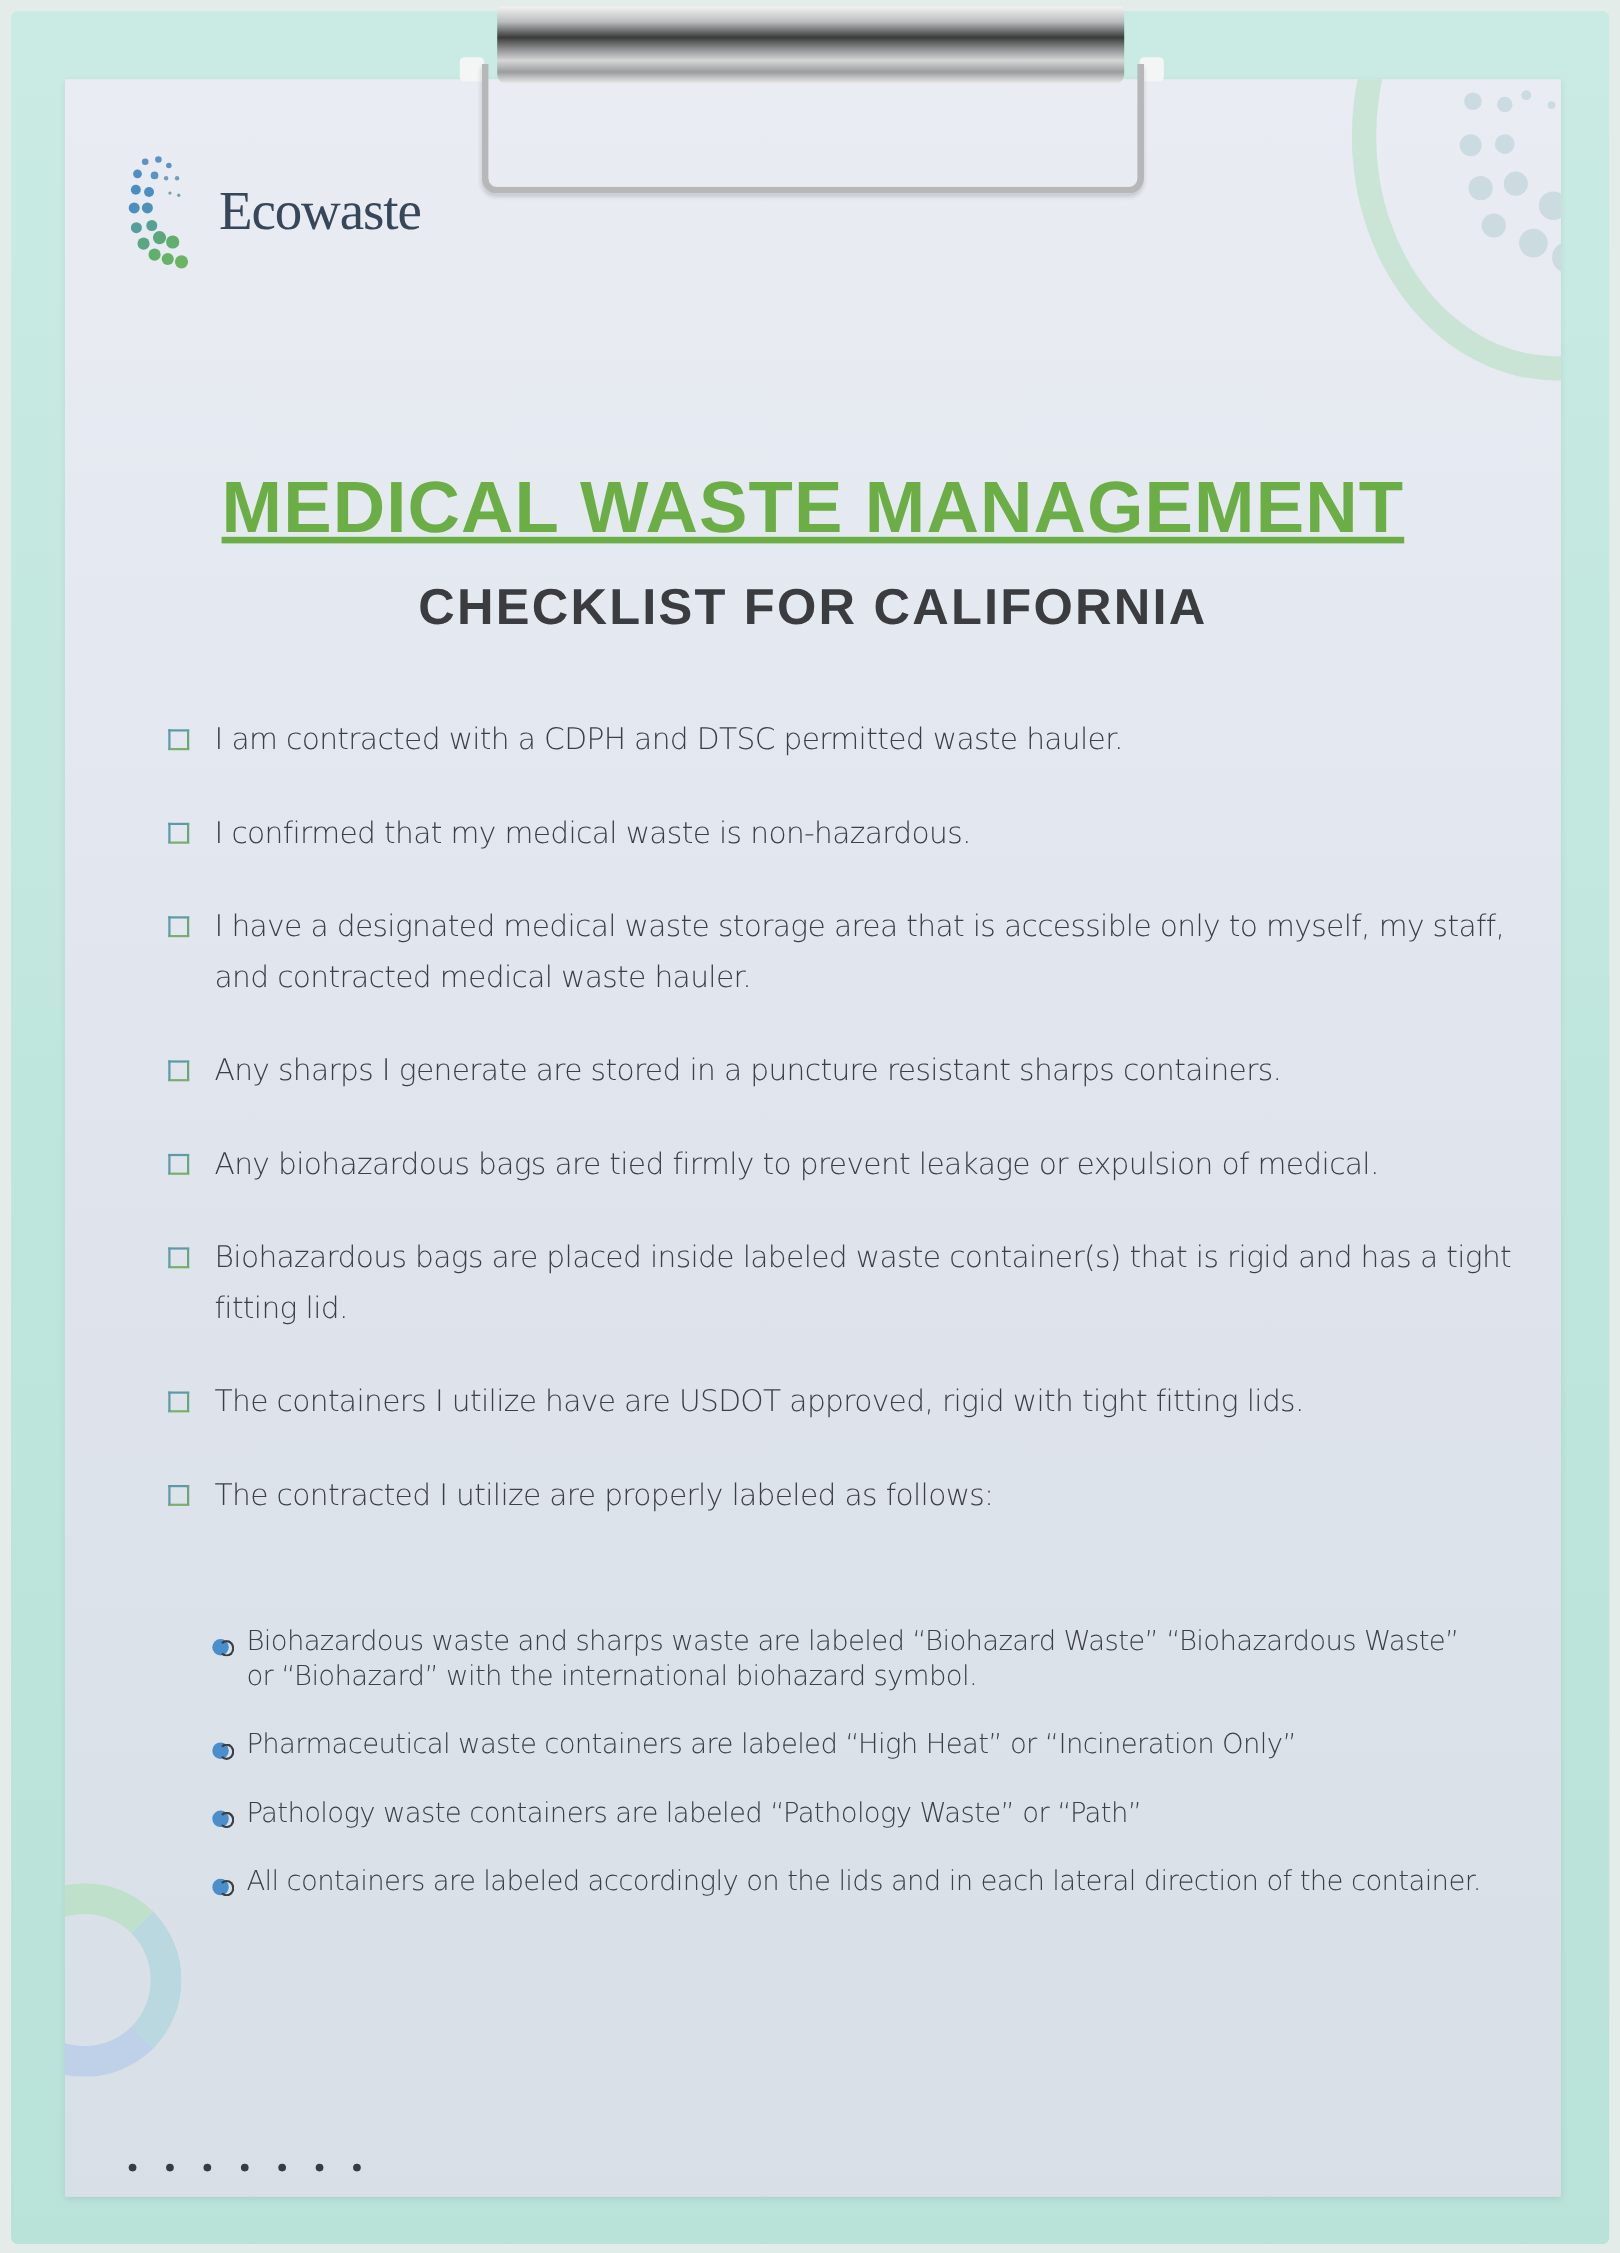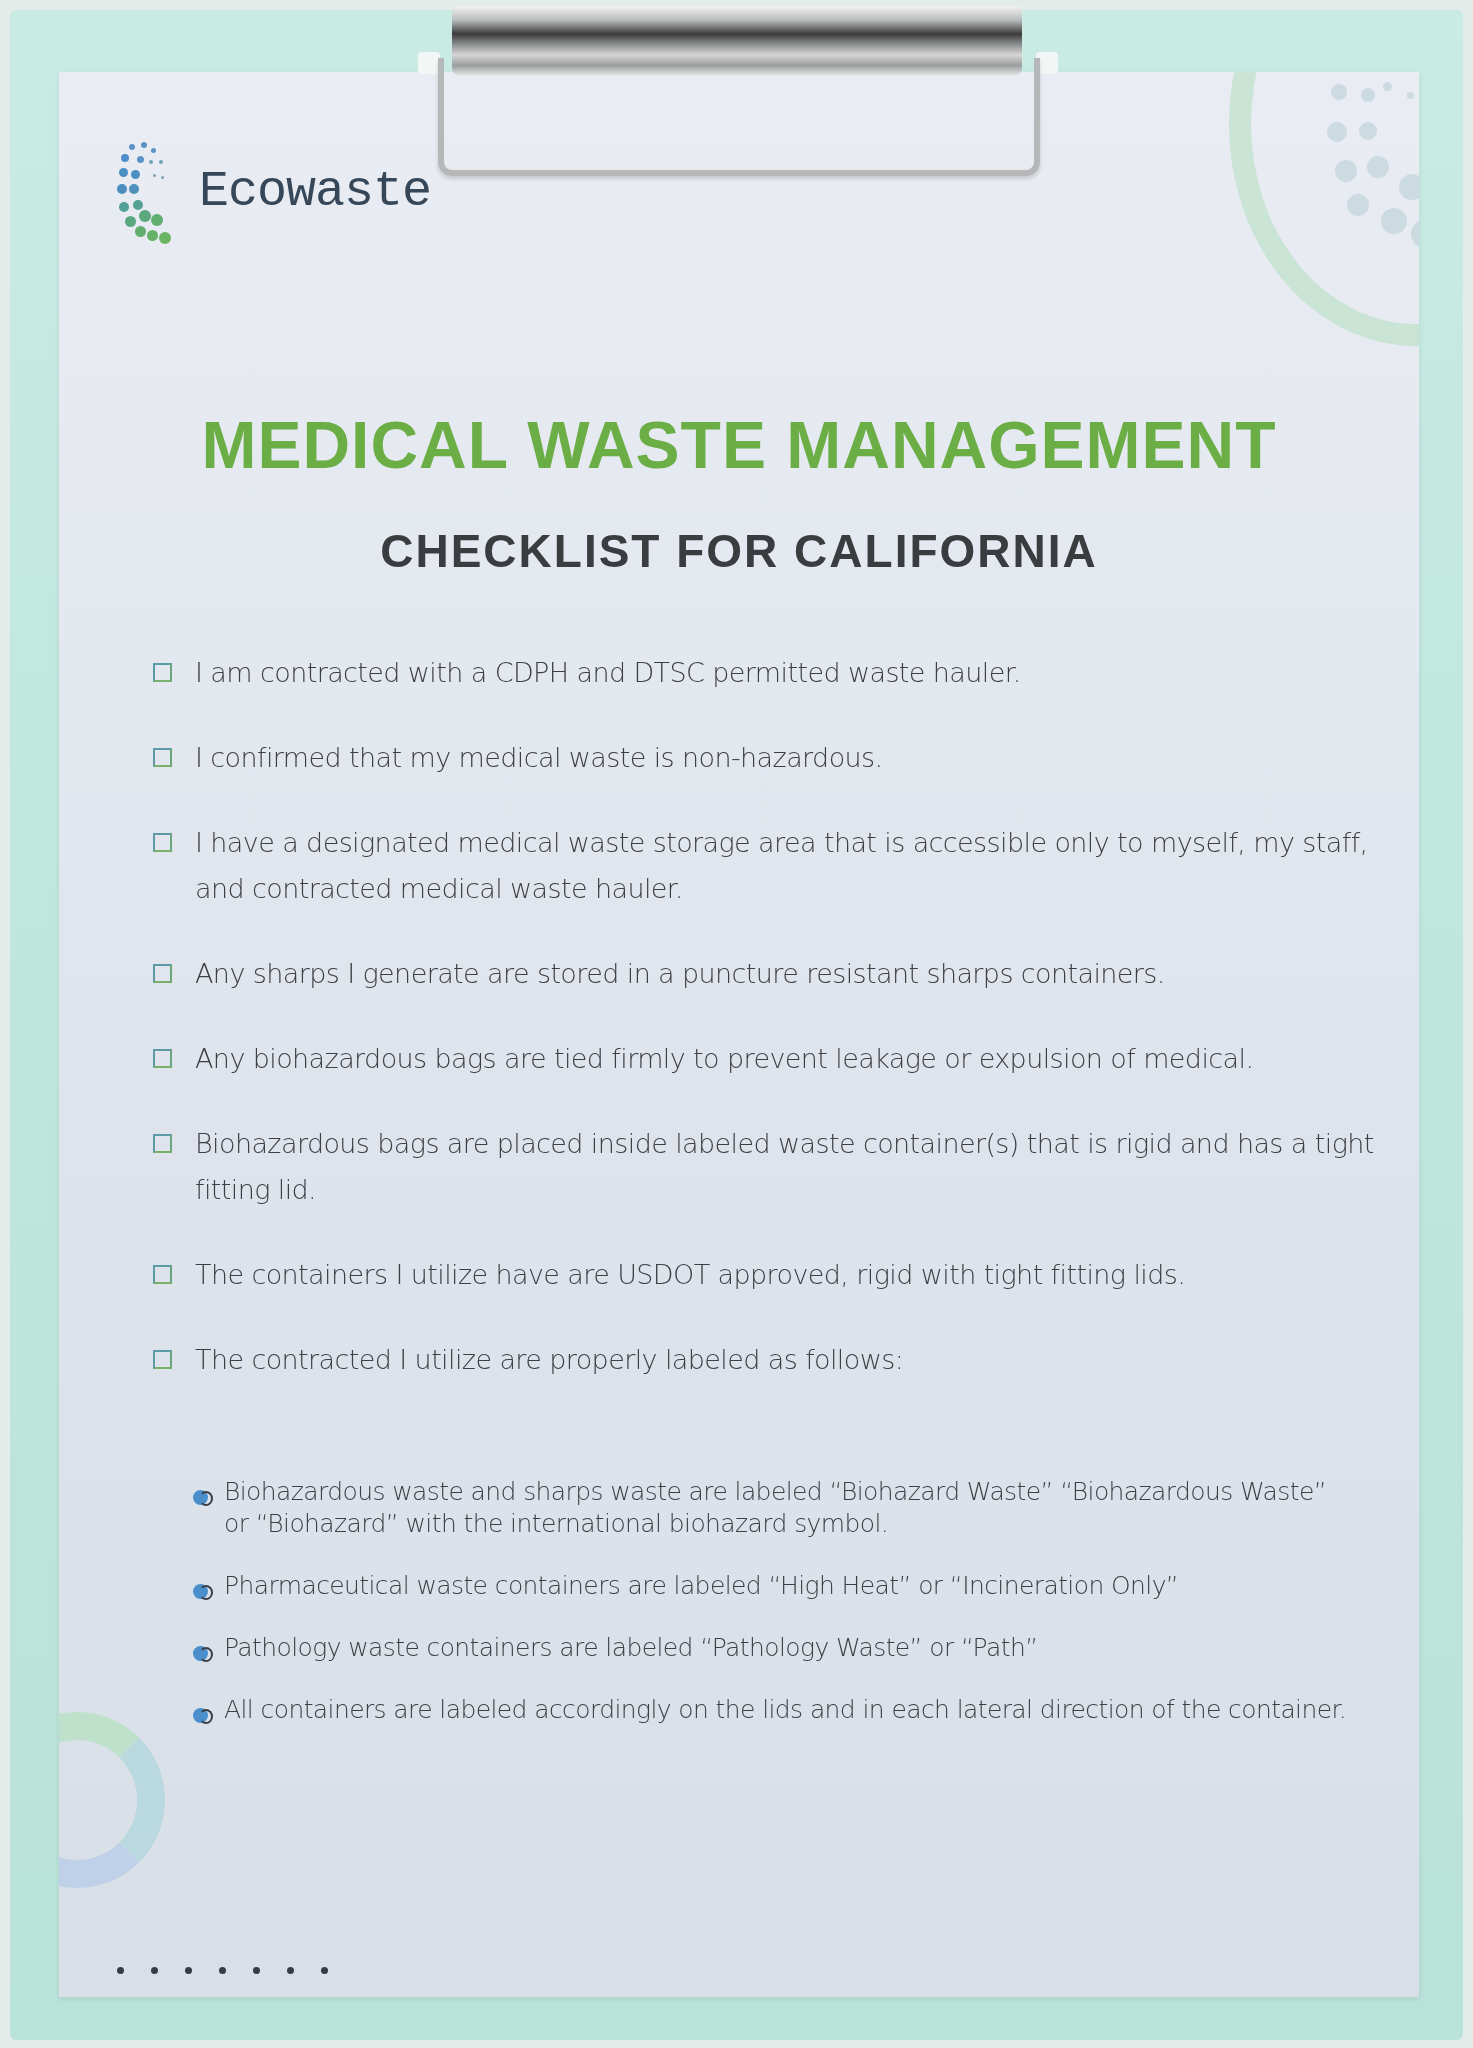--- a/index.html
+++ b/index.html
@@ -47,21 +47,21 @@
     position: absolute; left: -70px; top: 1640px; width: 120px; height: 120px;
     border: 28px solid rgba(178, 218, 210, 0.8);
     border-color: rgba(184,226,196,0.8) rgba(178,214,220,0.8) rgba(184,206,232,0.8) rgba(184,226,196,0.8);
     border-radius: 50%;
   }
   
   .logo { position: absolute; left: 60px; top: 68px; display: flex; align-items: center; }
   .logo-mark { position: relative; width: 68px; height: 100px; }
   .logo-mark span { position: absolute; border-radius: 50%; }
   .logo-text {
-    font-family: Liberation Mono, monospace; font-size: 50px; font-weight: normal;
+    font-family: Liberation Serif, serif; font-size: 50px; font-weight: normal;
     color: #36475a; letter-spacing: -1px; margin-left: 12px; margin-top: 2px;
   }
   .title {
     position: absolute; left: 0; right: 0; top: 335px; text-align: center;
     font-family: "Liberation Sans", sans-serif; font-weight: bold;
     font-size: 66px; color: #6bae45; letter-spacing: 1px;
   }
   .subtitle {
     position: absolute; left: 0; right: 0; top: 452px; text-align: center;
     font-family: "Liberation Sans", sans-serif; font-weight: bold;
@@ -138,21 +138,21 @@
       <span style="left:6px;top:76px;width:11px;height:11px;background:#5aa881;"></span>
       <span style="left:20px;top:70px;width:12px;height:12px;background:#5aa87b;"></span>
       <span style="left:32px;top:74px;width:12px;height:12px;background:#60ae70;"></span>
       <span style="left:16px;top:86px;width:11px;height:11px;background:#62ae6c;"></span>
       <span style="left:28px;top:90px;width:11px;height:11px;background:#66b266;"></span>
       <span style="left:40px;top:92px;width:12px;height:12px;background:#6ab464;"></span>
     </div>
     <span class="logo-text">Ecowaste</span>
   </div>
 
-  <h1 class="title" style="margin:0;">MEDICAL WASTE MANAGEMENT</h1>
+  <h1 class="title" style="margin:16px;text-decoration:underline;">MEDICAL WASTE MANAGEMENT</h1>
   <h2 class="subtitle" style="margin:0;">CHECKLIST FOR CALIFORNIA</h2>
 
   <ul class="checklist">
     <li class="check-item">
       <span class="checkbox"></span>
       <span class="check-text">I am contracted with a CDPH and DTSC permitted waste hauler.</span>
     </li>
     <li class="check-item">
       <span class="checkbox"></span>
       <span class="check-text">I confirmed that my medical waste is non-hazardous.</span>

